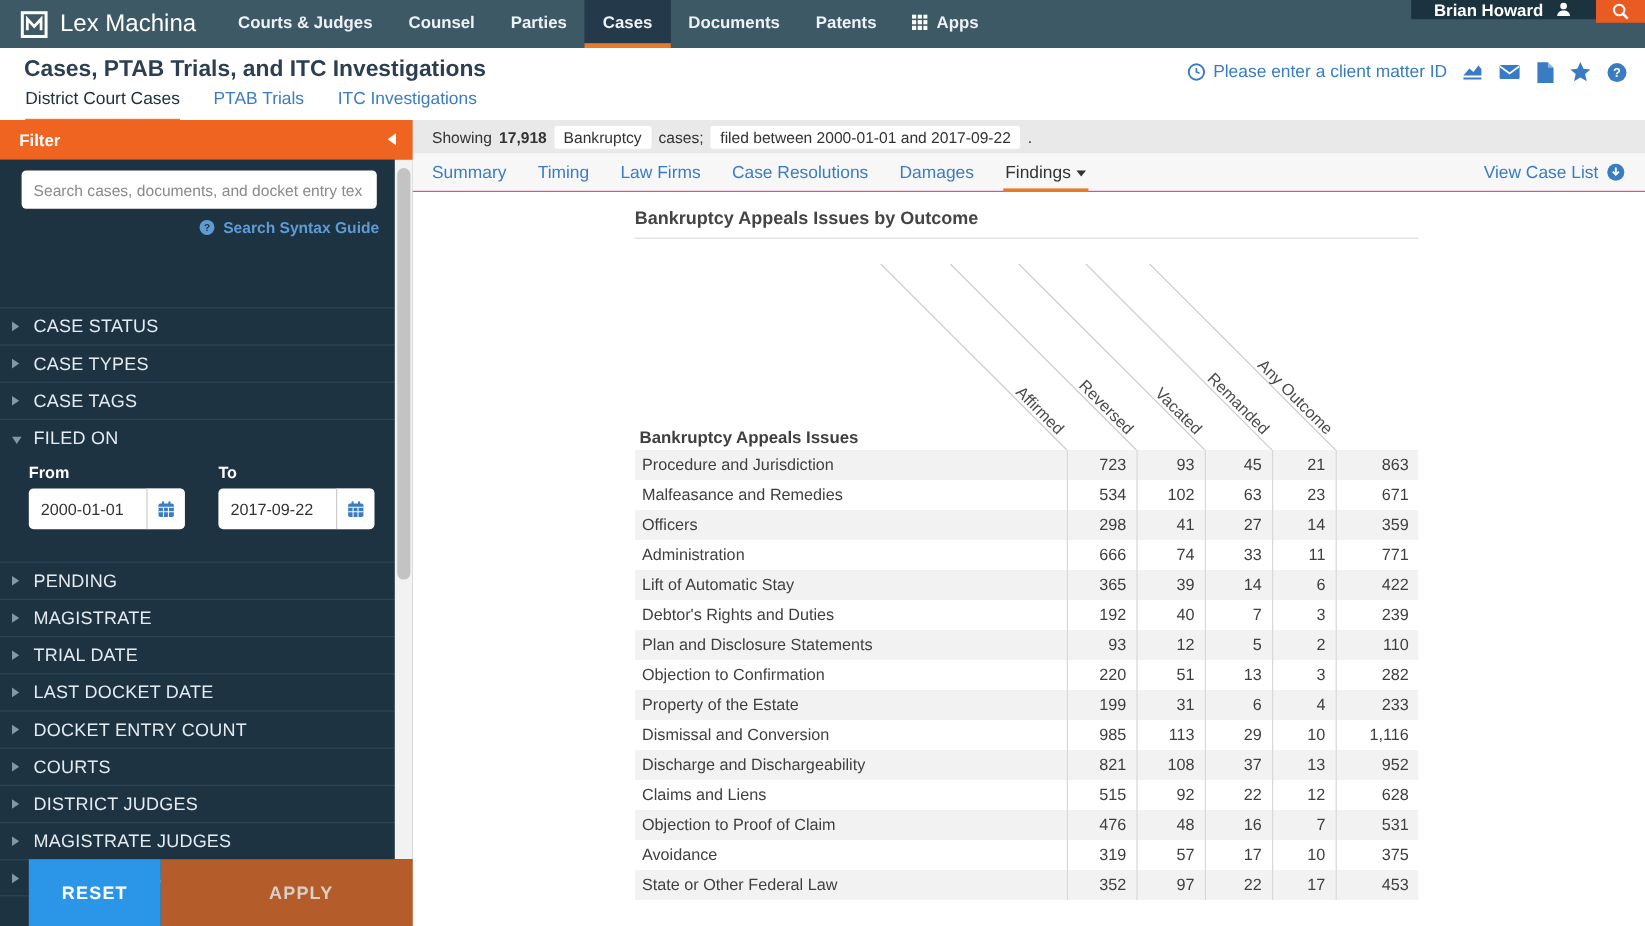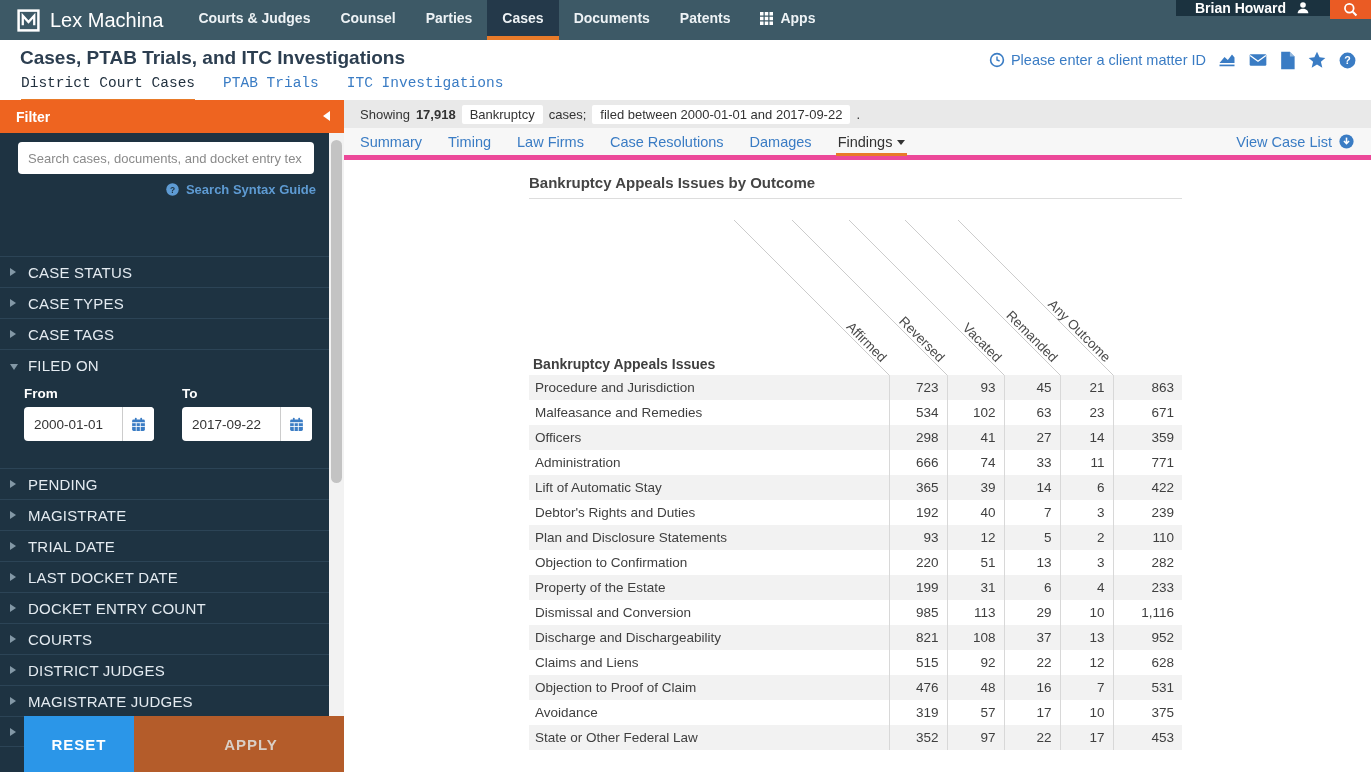--- a/index.html
+++ b/index.html
@@ -13,21 +13,21 @@
   .nav-item { display:flex; align-items:center; gap:7px; padding:0 15px; color:#edf2f5; font-weight:bold; font-size:14px; border-bottom:4px solid transparent; cursor:pointer; }
   .nav-item.active { background:#24394a; border-bottom-color:#e87a29; }
   .nav-right { margin-left:auto; display:flex; align-items:flex-start; }
   .user-block { display:flex; align-items:center; gap:9px; background:#1b323f; color:#fff; font-weight:bold; font-size:14px; padding:0 19px; cursor:pointer; }
   .search-btn { width:41px; background:#ea5b24; border:none; display:flex; align-items:center; justify-content:center; cursor:pointer; }
 
   
   .page-header { position:absolute; top:40px; left:0; width:100%; height:60px; background:#fff; }
   .page-title { position:absolute; left:20px; top:7px; font-size:19px; font-weight:bold; color:#2c3e50; }
   .tabs { position:absolute; left:21px; top:35px; display:flex; gap:28px; font-size:14.5px; }
-  .tab { color:#3a7cc4; padding-bottom:11px; position:relative; cursor:pointer;font-family:Liberation Mono, monospace; }
+  .tab { color:#3a7cc4; padding-bottom:11px; position:relative; cursor:pointer; }
   .tab.active { color:#22313f; }
   .tab.active::after { content:''; position:absolute; left:0; right:0; bottom:0; height:3px; background:#e87a29; }
   .hdr-right { position:absolute; right:14px; top:10px; display:flex; align-items:center; gap:11px; }
   .client-link { color:#3a7cc4; font-size:14.5px; display:flex; align-items:center; gap:6px; cursor:pointer; }
   .hdr-icon { display:flex; align-items:center; cursor:pointer; }
 
   
   .sidebar { position:absolute; left:0; top:100px; width:344px; height:672px; background:#1e3342; }
   .filter-hd { height:33px; background:#ee6420; display:flex; align-items:center; color:#fff; font-weight:bold; font-size:14px; padding-left:16px; position:relative; }
   .collapse-tri { position:absolute; right:14px; top:11px; width:0; height:0; border-top:5px solid transparent; border-bottom:5px solid transparent; border-right:7px solid #fff; cursor:pointer; }
@@ -51,21 +51,21 @@
   .scroll-thumb { position:absolute; left:2px; top:7px; width:11px; height:343px; background:#c3c3c3; border-radius:6px; cursor:grab; }
   .side-footer { position:absolute; bottom:0; left:0; width:344px; height:56px; display:flex;margin-left:24px; }
   .side-footer button { border:none; font-family:inherit; font-weight:bold; font-size:15px; letter-spacing:1px; cursor:pointer; }
   .reset-btn { width:110px; background:#2b96e8; color:#fff; }
   .apply-btn { flex:1; background:#b45c2a; color:#d9cfc6; }
 
   
   .main { position:absolute; left:344px; top:100px; right:0; bottom:0; background:#fff; }
   .results-bar { height:28px; background:#e9e9e9; display:flex; align-items:center; padding-left:16px; font-size:13px; color:#333; gap:6px; }
   .chip { background:#fff; padding:2px 8px; border-radius:2px; }
-  .subnav { height:32px; background:#f7f7f7; border-bottom:5px solid #ec4899; display:flex; align-items:center; padding:0 16px; gap:26px; font-size:14.5px; }
+  .subnav { height:32px; background:#f7f7f7; border-bottom:1px solid #ec4899; display:flex; align-items:center; padding:0 16px; gap:26px; font-size:14.5px; }
   .subnav-item { color:#3a7cc4; cursor:pointer; }
   .subnav-active { color:#333; height:100%; display:flex; align-items:center; gap:5px; position:relative; cursor:pointer; }
   .subnav-active::after { content:''; position:absolute; left:-2px; right:-2px; bottom:-1px; height:3px; background:#e87a29; }
   .fcaret { width:0; height:0; border-left:4.5px solid transparent; border-right:4.5px solid transparent; border-top:5px solid #333; margin-top:2px; }
   .view-case { margin-left:auto; color:#3a7cc4; display:flex; align-items:center; gap:6px; cursor:pointer; }
 
   .chart-wrap { position:absolute; left:185px; top:60px; width:653px; height:600px; }
   .chart-title { position:absolute; top:14px; left:0; font-size:15px; font-weight:bold; color:#444; }
   .chart-rule { position:absolute; top:38px; left:0; width:100%; height:1px; background:#ddd; }
   #diag-strip { position:absolute; top:60px; left:0; width:653px; height:155px; }

